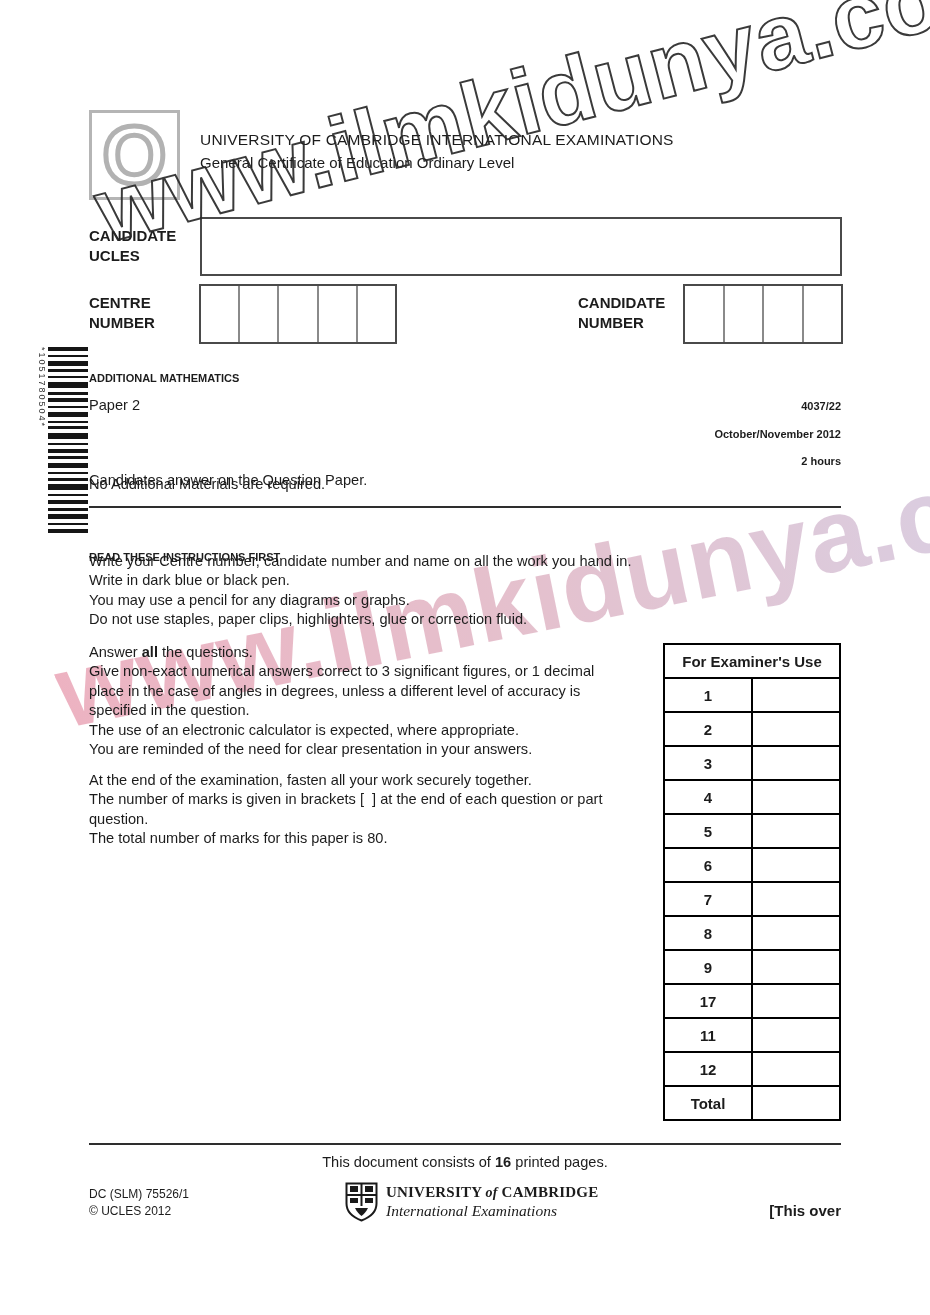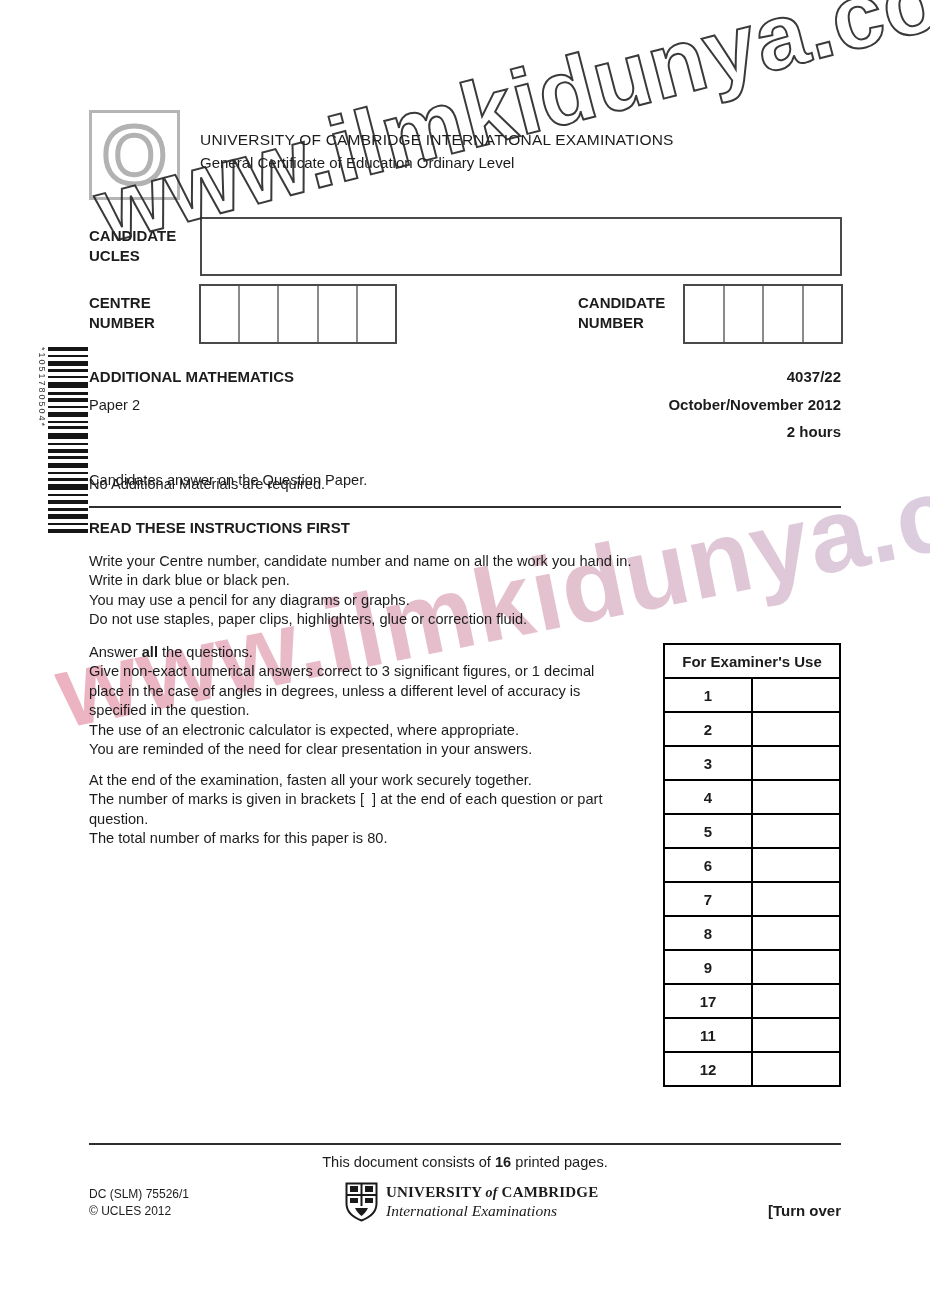--- a/index.html
+++ b/index.html
@@ -35,21 +35,21 @@
   #centre-cells{left:199px;width:194px;}
   #cand-cells{left:683px;width:156px;}
   
   .barcode{position:absolute;left:35px;top:347px;width:53px;height:186px;z-index:2;display:flex;}
   .bc-digits{writing-mode:vertical-rl;font-size:9px;color:#333;letter-spacing:2px;width:13px;line-height:13px;}
   .bc-bars{flex:1;display:flex;flex-direction:column;justify-content:space-between;}
   .bc-bars .bar{background:#161616;width:100%;}
   
   .row-line{position:absolute;left:89px;width:752px;z-index:2;}
   .bold{font-weight:bold;}
-  .fs15{font-size:15px;}
+  .fs15{font-size:11px;margin-top:32px;}
   .fs145{font-size:14.6px;}
   .rt{position:absolute;right:0;top:0;}
   .rule{position:absolute;left:89px;width:752px;height:2px;background:#2e2e2e;z-index:2;}
   
   .para{position:absolute;left:89px;z-index:2;font-size:14.6px;line-height:19.4px;}
   .para div{white-space:pre;}
   
   .exam-table{position:absolute;left:663px;top:643px;width:178px;border:2px solid #000;z-index:2;background:#fff;box-sizing:border-box;}
   .exam-head{height:32px;border-bottom:2px solid #000;display:flex;align-items:center;justify-content:center;
     font-weight:bold;font-size:15px;}
@@ -229,20 +229,24 @@
         <div class="exam-row">
           <div class="qcell">17</div>
           <div class="mcell"></div>
         </div>
         <div class="exam-row">
           <div class="qcell">11</div>
           <div class="mcell"></div>
         </div>
         <div class="exam-row">
           <div class="qcell">12</div>
+          <div class="mcell"></div>
+        </div>
+        <div class="exam-row">
+          <div class="qcell">Total</div>
           <div class="mcell"></div>
         </div>
       </div>
   </div>
 
   <div class="rule" style="top:1143px;height:1.5px;"></div>
   <div class="consists"><span>This document consists of </span><span class="bold">16</span><span> printed pages.</span></div>
 
   <div class="foot-code">
     <div>DC (SLM) 75526/1</div>
@@ -259,15 +263,15 @@
       <rect x="5" y="16" width="8" height="5" fill="#1a1a1a"></rect>
       <rect x="20" y="16" width="8" height="5" fill="#1a1a1a"></rect>
       <path d="M10 26 c2 4 4 6 6.5 8 c2.5 -2 4.5 -4 6.5 -8 z" fill="#1a1a1a"></path>
     </svg>
     <div class="logo-text">
       <div class="logo-l1"><span>UNIVERSITY</span> <span class="of">of</span> <span>CAMBRIDGE</span></div>
       <div class="logo-l2">International Examinations</div>
     </div>
   </div>
 
-  <div class="turnover">[Turn over</div>
+  <div class="turnover">[This over</div>
 
 </div>
 
 </body></html>

